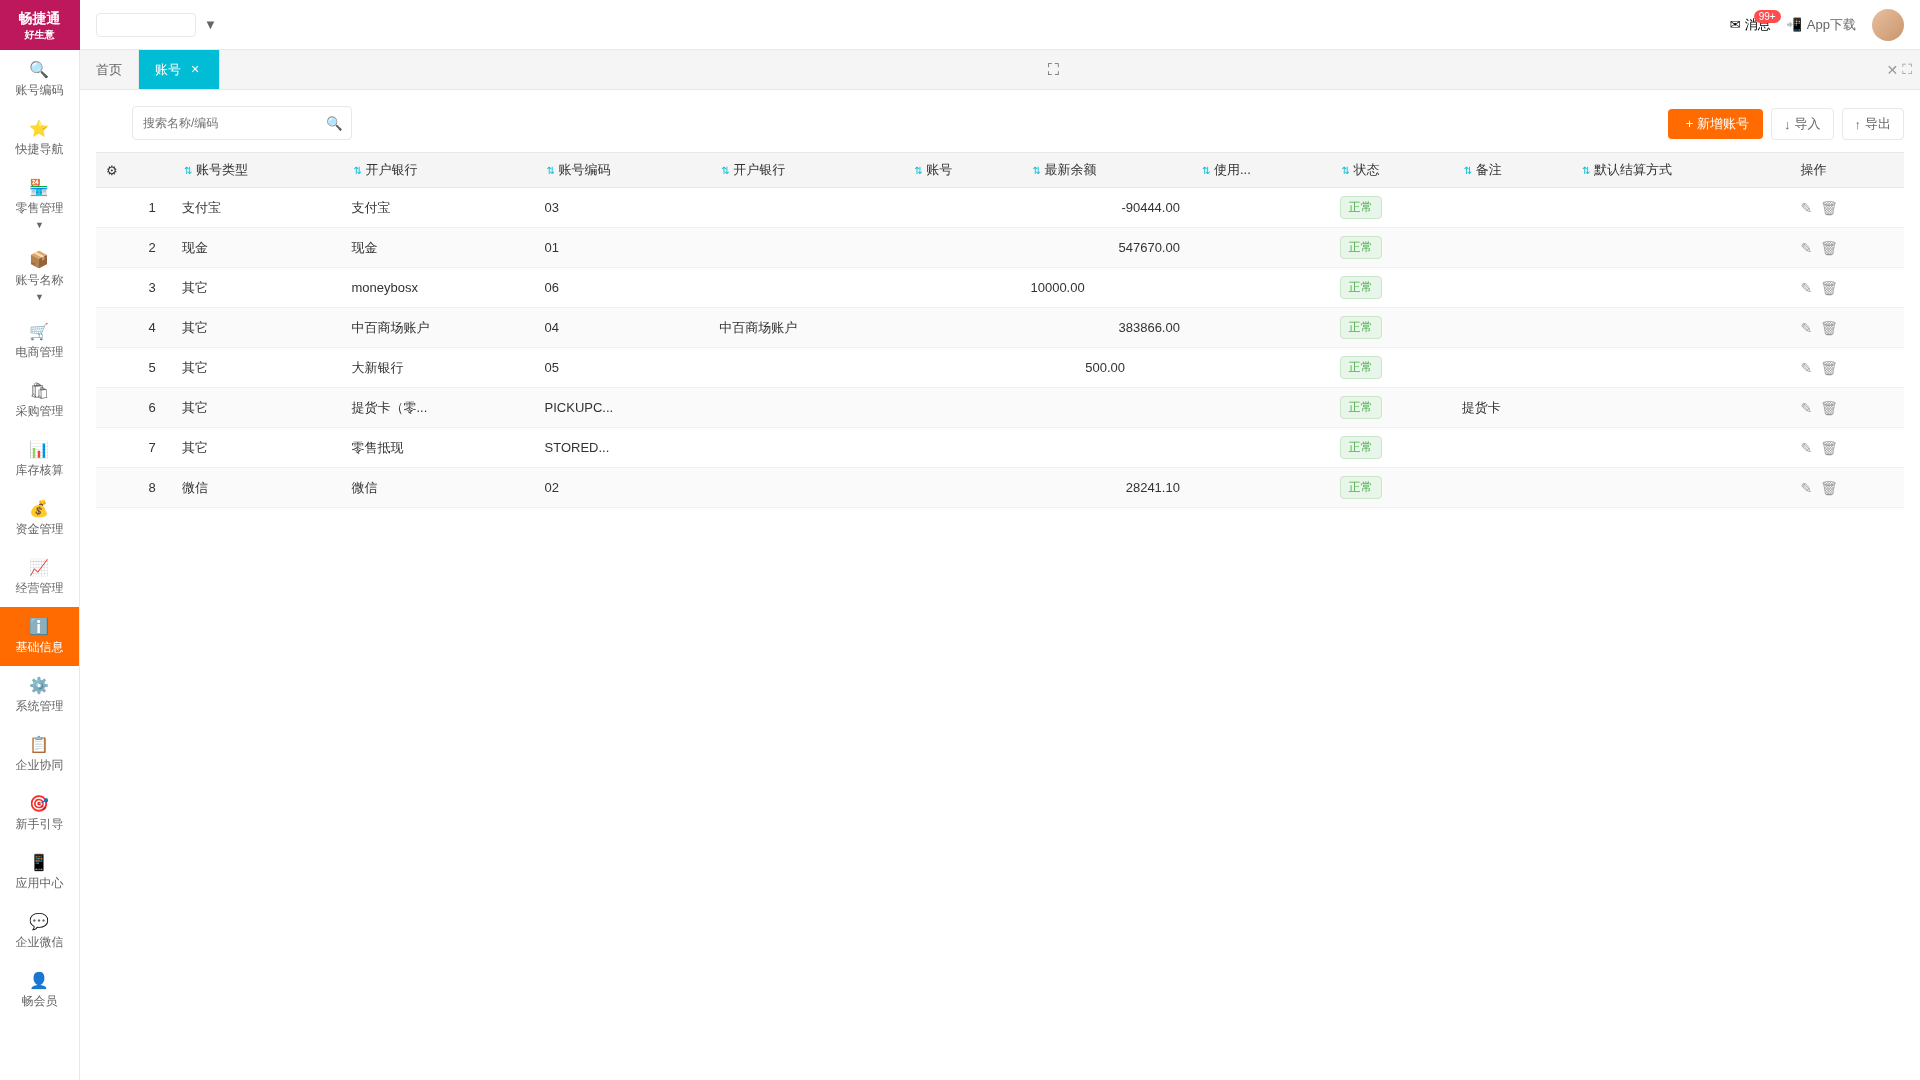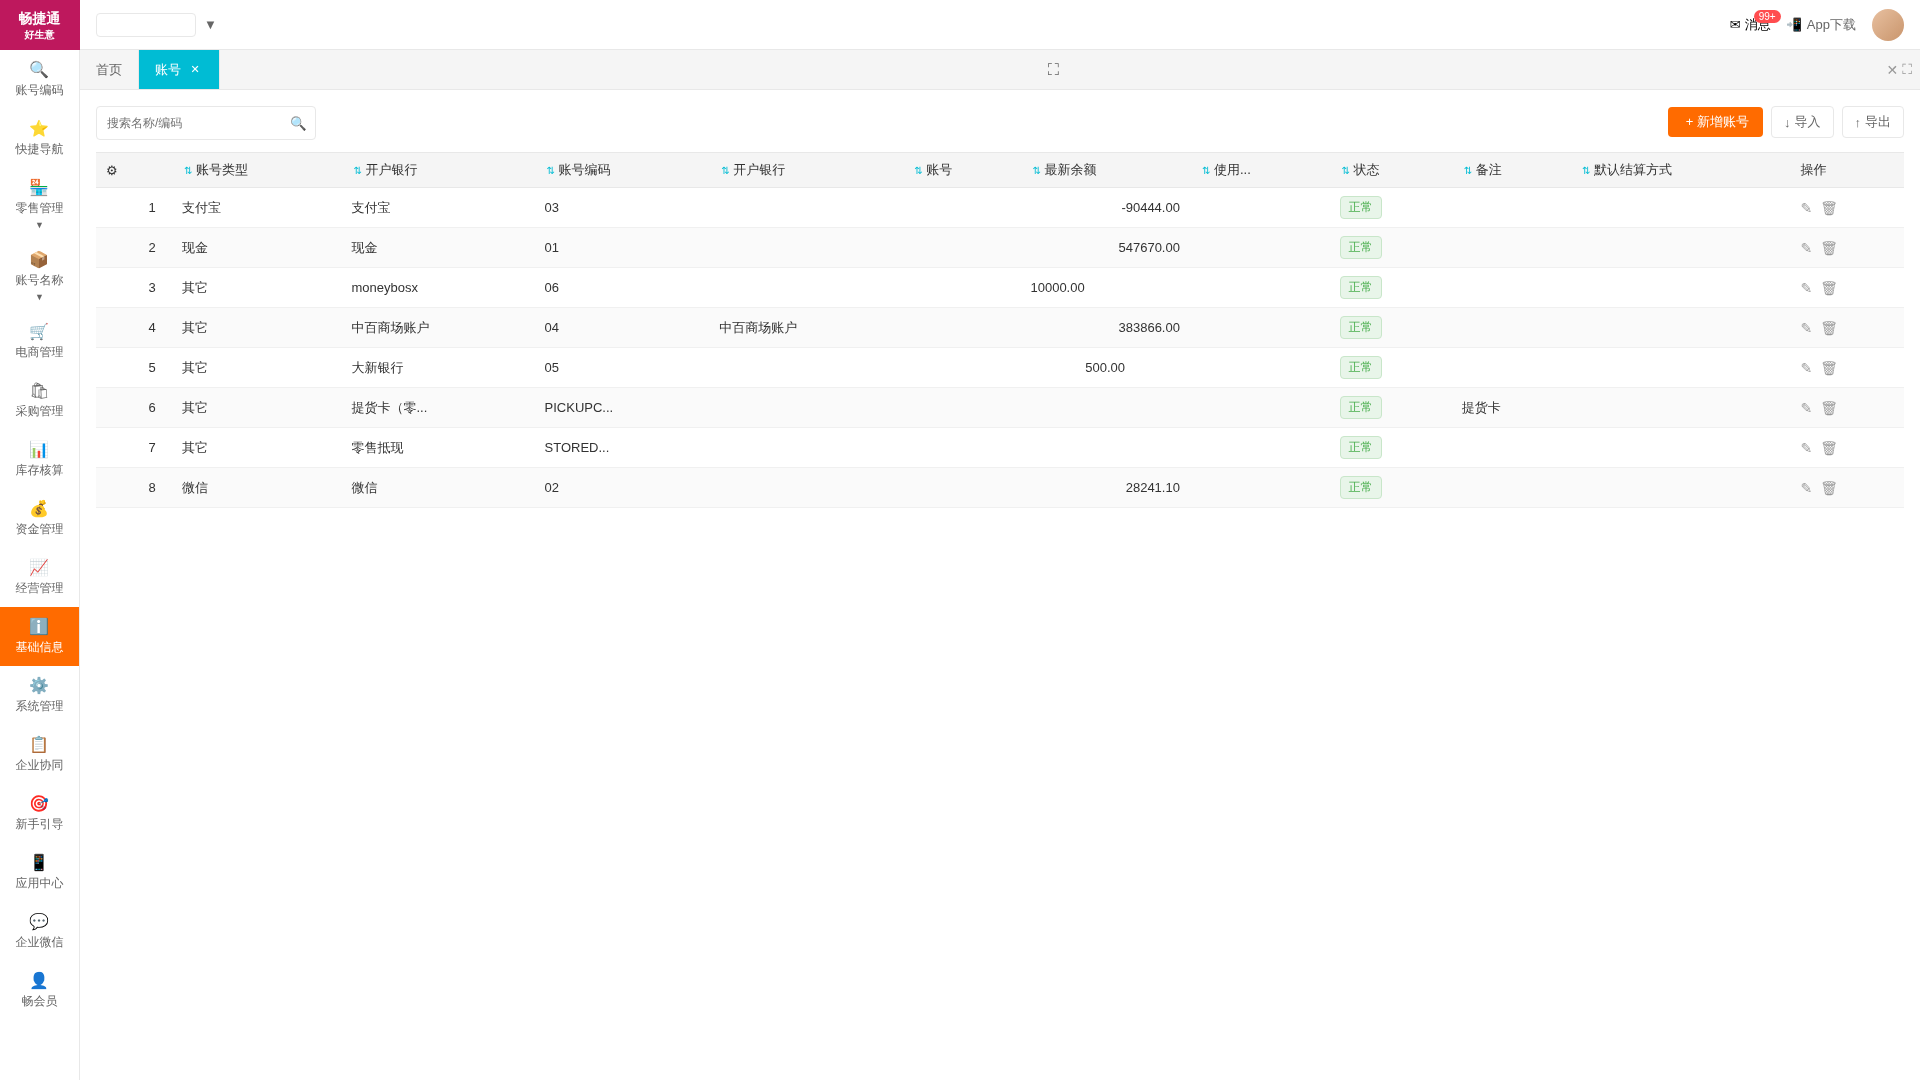--- a/index.html
+++ b/index.html
@@ -178,23 +178,24 @@
       flex: 1;
       background: #fff;
       padding: 16px;
       overflow: auto;
       position: relative;
     }
 
     
     .toolbar {
       display: flex;
-      align-items: flex-start;
+      align-items: flex-end;
       justify-content: space-between;
       margin-bottom: 12px;
+      margin-left: 36px;
     }
     .toolbar-left {
       display: flex;
       align-items: center;
       gap: 8px;
     }
     .search-box {
       display: flex;
       align-items: center;
       border: 1px solid #e8e8e8;

